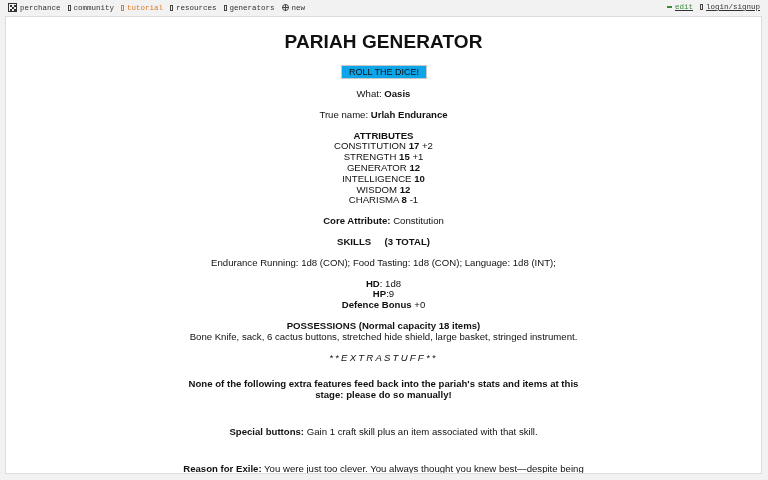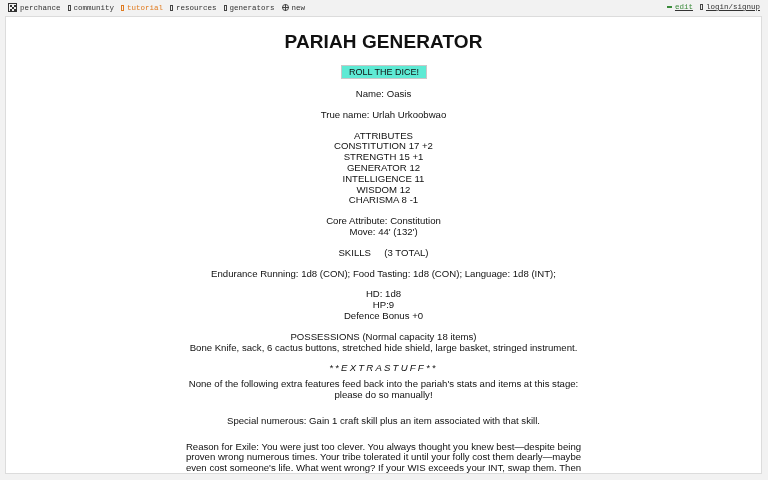--- a/index.html
+++ b/index.html
@@ -35,30 +35,30 @@
       background: #fff; border: 1px solid #dcdcdc; box-sizing: border-box;
       text-align: center; font-size: 9.6px; line-height: 10.8px;
       overflow: hidden;
     }
     h1 {
       margin: 0; position: absolute; left: 0; right: 0; top: 14px;
       font-size: 19px; font-weight: bold; line-height: 22px; letter-spacing: 0.1px;
     }
     .roll-btn {
       position: absolute; left: 335px; top: 48px; width: 86px; height: 14px;
-      background: #5eead4; border: 1px solid #c8c8c8; box-sizing: border-box;
+      background: #0ea5e9; border: 1px solid #c8c8c8; box-sizing: border-box;
       font-family: "Liberation Sans", sans-serif; font-size: 9px; line-height: 12px;
       padding: 0; color: #111; cursor: pointer;
     }
     .body-text { position: absolute; left: 0; right: 0; top: 72px; }
     .line { display: block; }
     .gap { height: 10px; }
-    b { font-weight: normal; }
+    b { font-weight: bold; }
     .wide-ital { font-style: italic; font-weight: normal; letter-spacing: 2.2px; }
-    .para { width: 410px; margin: 5px auto; }
+    .para { width: 410px; margin: 16px auto; }
   </style>
 </head>
 <body>
 
 <div class="topbar">
   <div class="left">
     <span class="nav-item">
       <span class="ic dice-ic">
         <i style="left:1px;top:1px"></i>
           <i style="left:5px;top:1px"></i>
@@ -100,56 +100,55 @@
     </span>
   </div>
 </div>
 
 <div class="content">
   <h1>PARIAH GENERATOR</h1>
   <button class="roll-btn">ROLL THE DICE!</button>
 
   <div class="body-text">
     <span class="line">
-      <span>Name:</span>
+      <span>What:</span>
       <b>Oasis</b>
     </span>
     <div class="gap"></div>
     <span class="line">
       <span>True name:</span>
-      <b>Urlah Urkoobwao</b>
+      <b>Urlah Endurance</b>
     </span>
     <div class="gap"></div>
     <b class="line">ATTRIBUTES</b>
     <span class="line"><span>CONSTITUTION</span> <b>17</b> <span>+2</span></span>
     <span class="line"><span>STRENGTH</span> <b>15</b> <span>+1</span></span>
     <span class="line"><span>GENERATOR</span> <b>12</b> <span></span></span>
-    <span class="line"><span>INTELLIGENCE</span> <b>11</b> <span></span></span>
+    <span class="line"><span>INTELLIGENCE</span> <b>10</b> <span></span></span>
     <span class="line"><span>WISDOM</span> <b>12</b> <span></span></span>
     <span class="line"><span>CHARISMA</span> <b>8</b> <span>-1</span></span>
     <div class="gap"></div>
     <span class="line">
       <b>Core Attribute:</b>
       <span>Constitution</span>
     </span>
-    <span class="line"><b>Move</b><span>: 44' (132')</span></span>
     <div class="gap"></div>
     <span class="line">
       <b>SKILLS</b>&nbsp;&nbsp;&nbsp;&nbsp;&nbsp;<b>(3 TOTAL)</b>
     </span>
     <div class="gap"></div>
     <span class="line">Endurance Running: 1d8 (CON); Food Tasting: 1d8 (CON); Language: 1d8 (INT);</span>
     <div class="gap"></div>
     <span class="line"><b>HD</b><span>: 1d8</span></span>
     <span class="line"><b>HP</b><span>:9</span></span>
     <span class="line"><b>Defence Bonus</b><span> +0</span></span>
     <div class="gap"></div>
     <b class="line">POSSESSIONS (Normal capacity 18 items)</b>
     <span class="line">Bone Knife, sack, 6 cactus buttons, stretched hide shield, large basket, stringed instrument.</span>
     <div class="gap"></div>
     <span class="line wide-ital">**EXTRASTUFF**</span>
     <b class="line para">None of the following extra features feed back into the pariah's stats and items at this stage: please do so manually!</b>
     <div class="gap"></div>
-    <span class="line"><b>Special numerous:</b><span> Gain 1 craft skill plus an item associated with that skill.</span></span>
+    <span class="line"><b>Special buttons:</b><span> Gain 1 craft skill plus an item associated with that skill.</span></span>
     <div class="gap"></div>
     <span class="line para"><b>Reason for Exile:</b><span> You were just too clever. You always thought you knew best—despite being proven wrong numerous times. Your tribe tolerated it until your folly cost them dearly—maybe even cost someone's life. What went wrong? If your WIS exceeds your INT, swap them. Then</span></span>
   </div>
 </div>
 
 </body></html>

